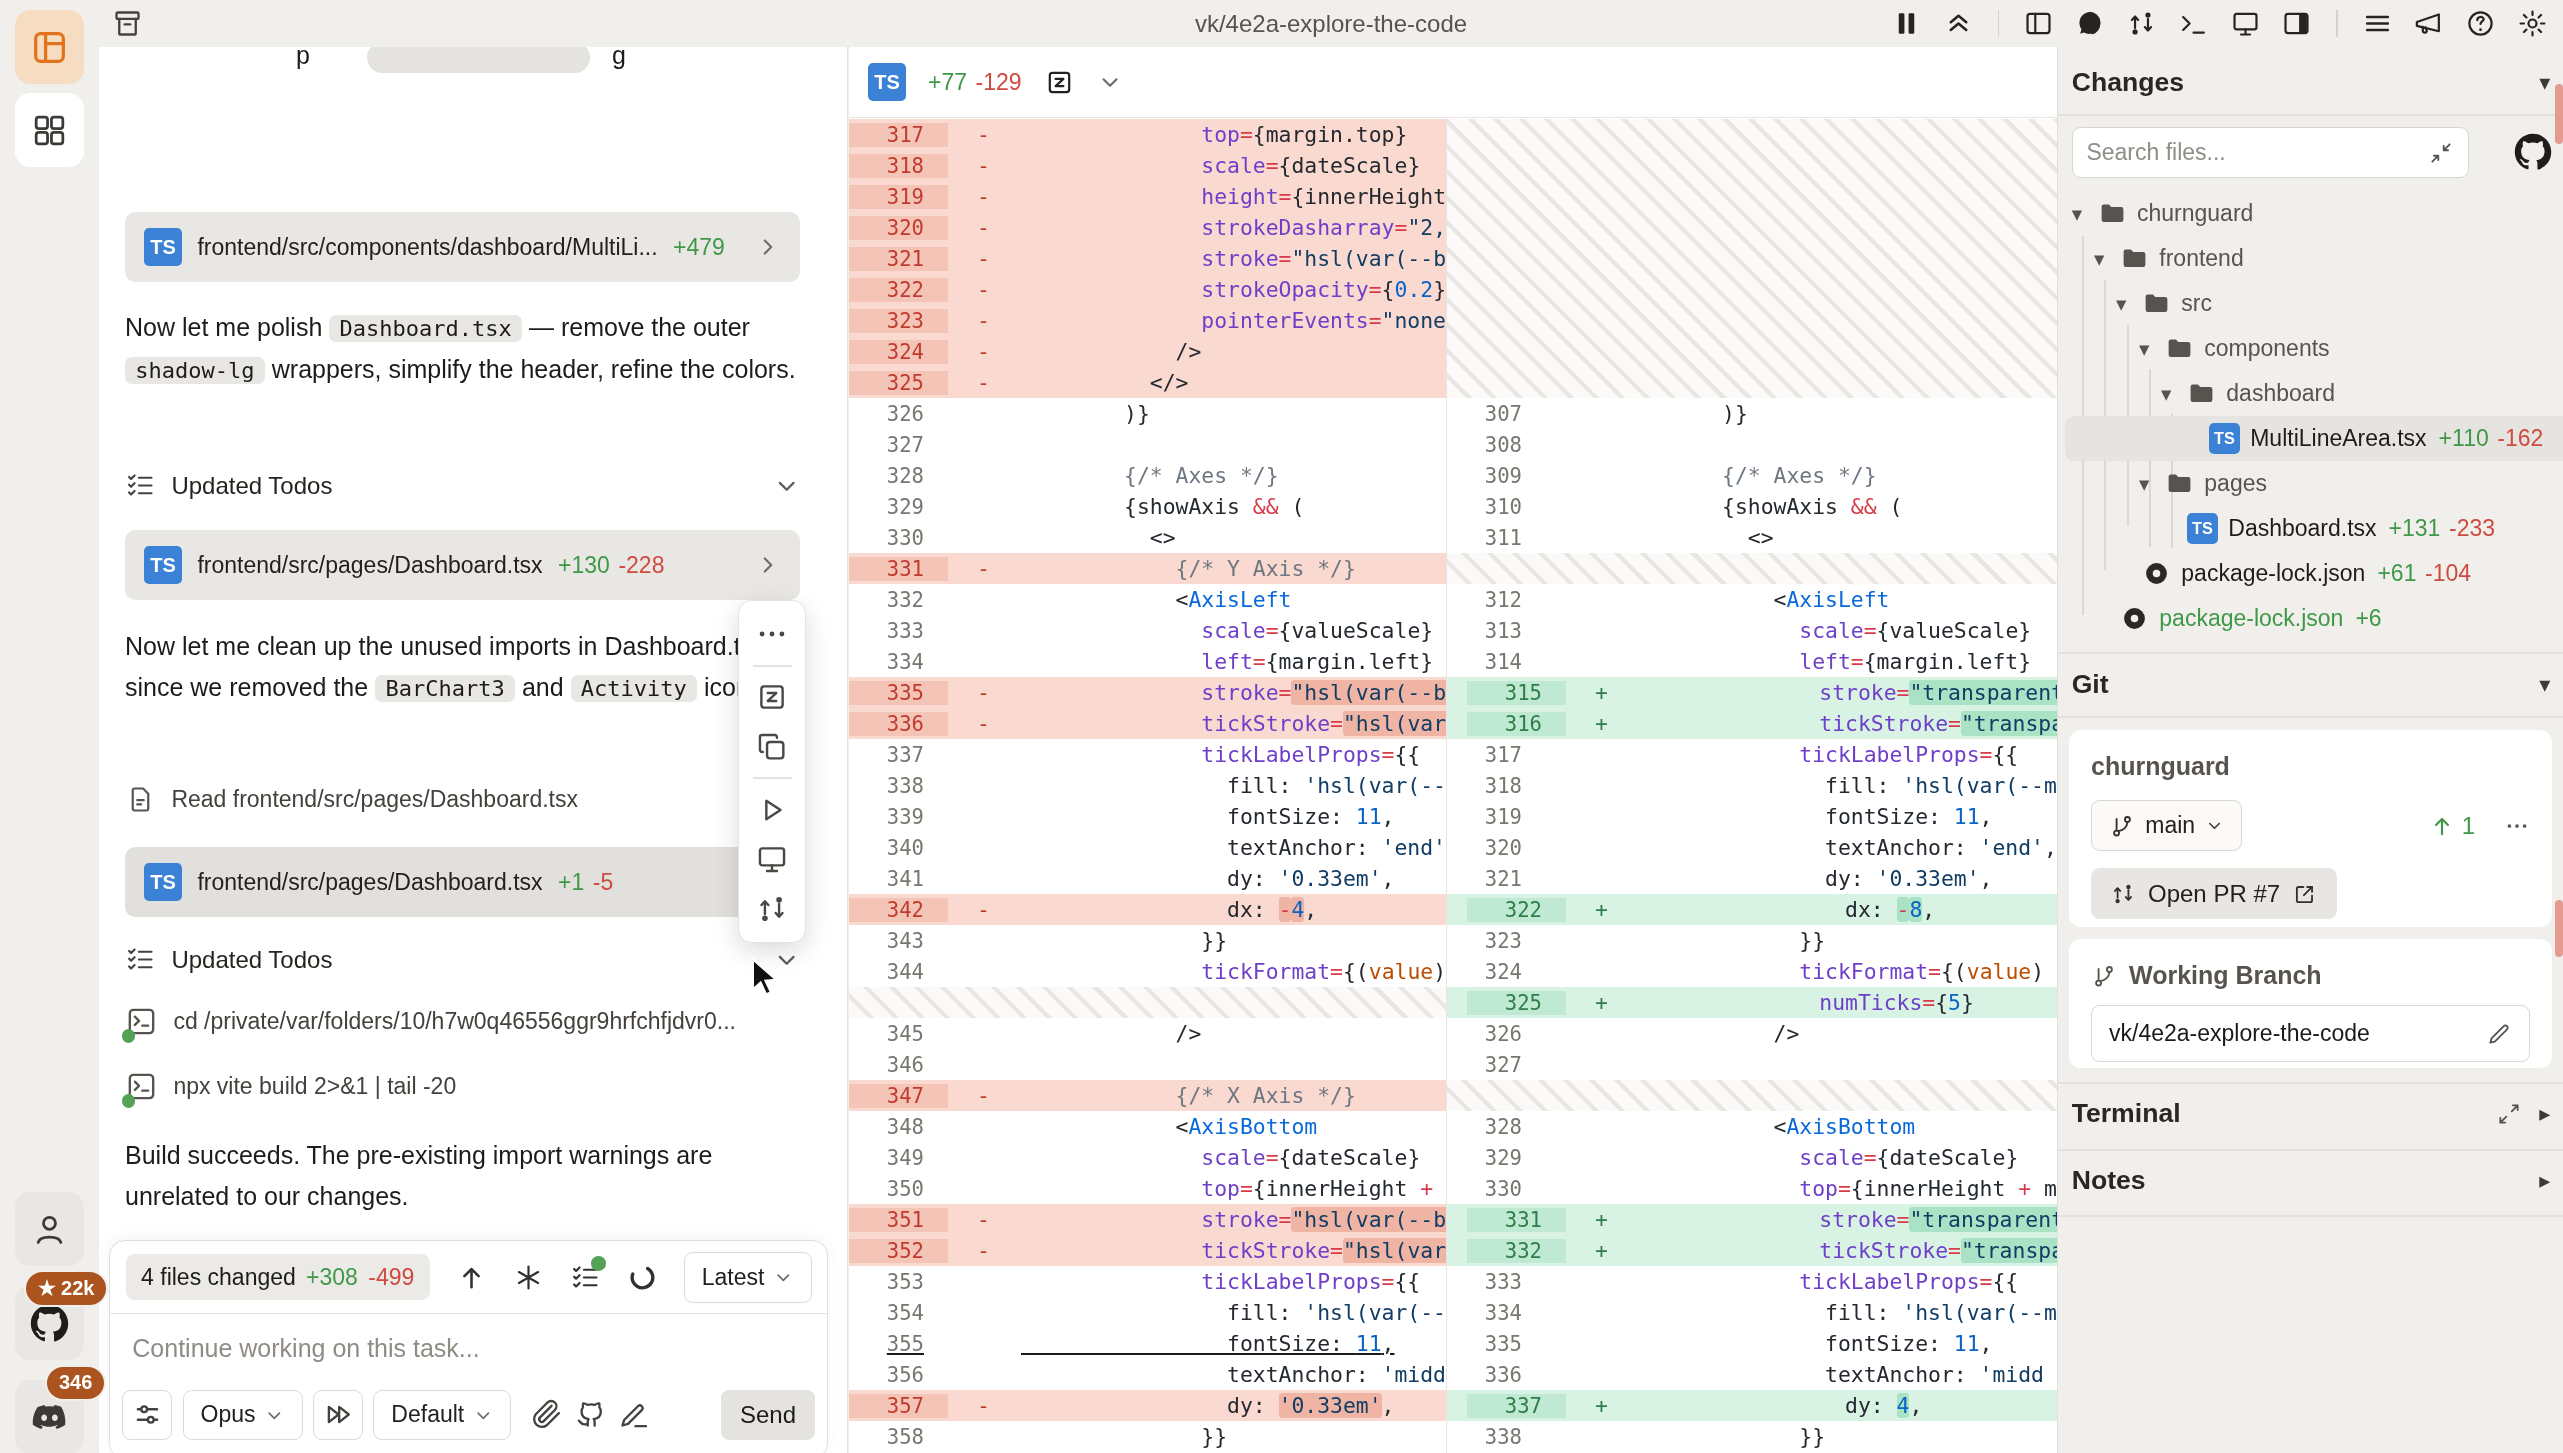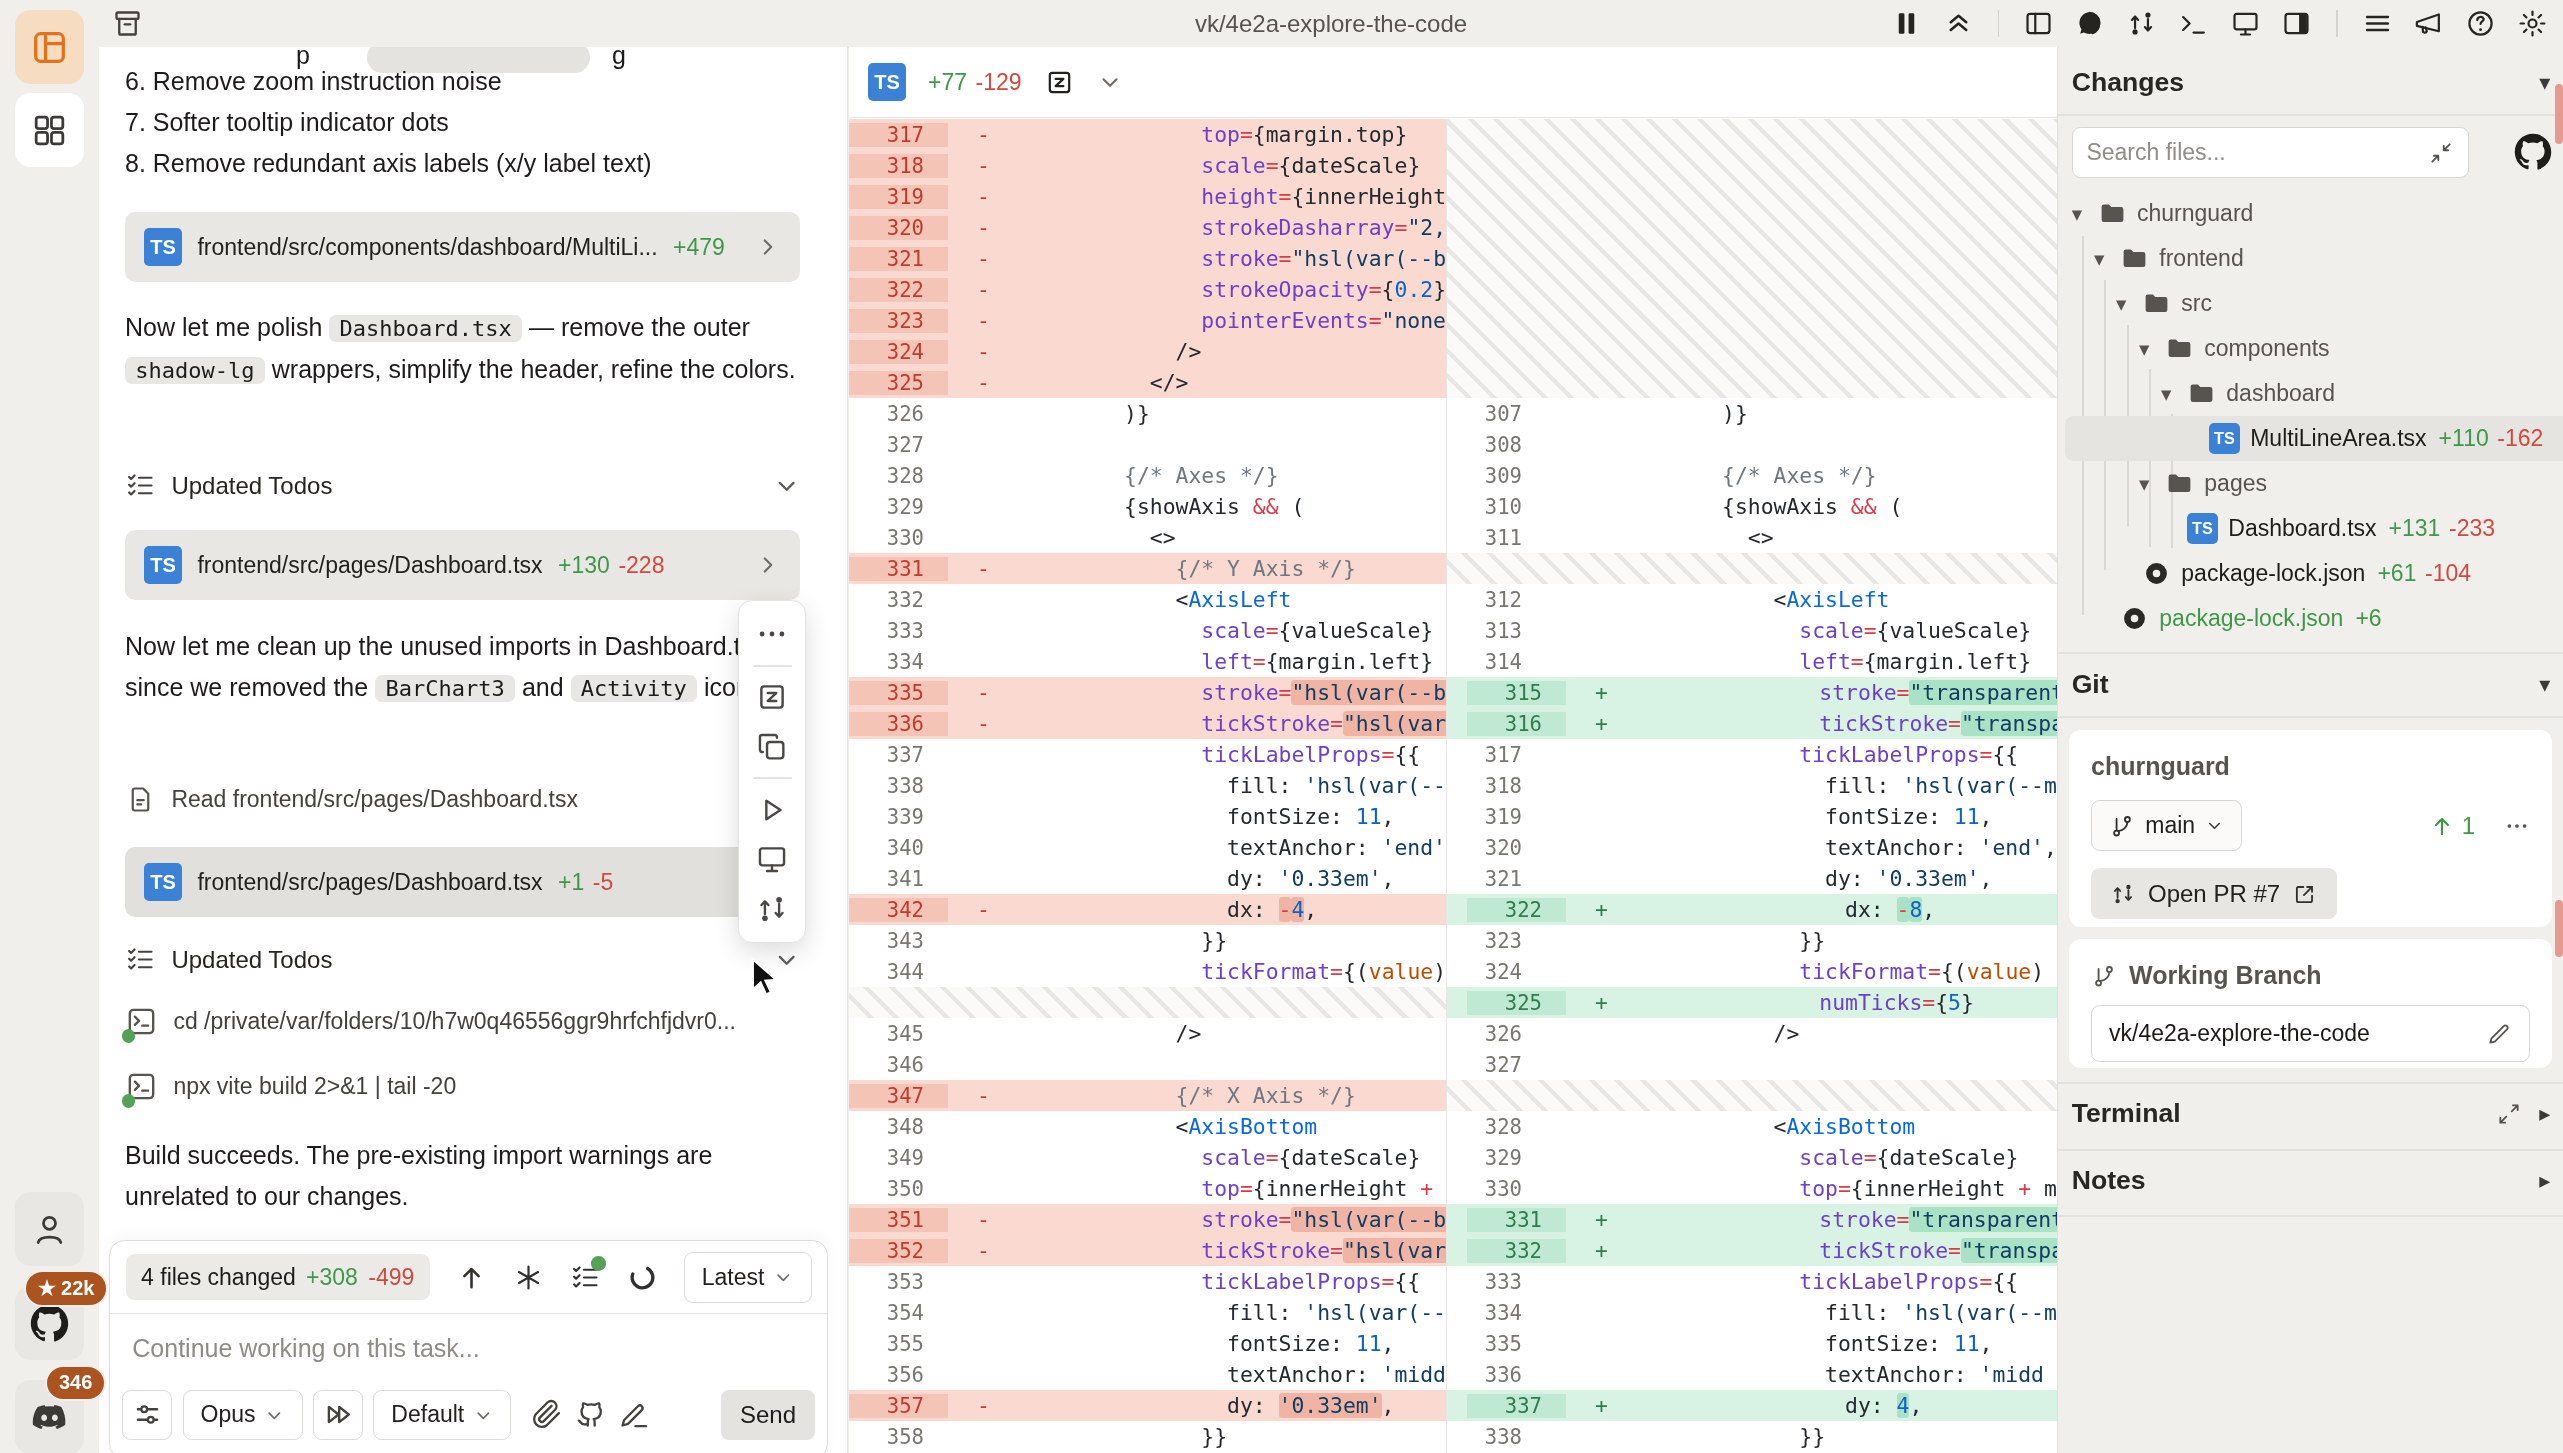--- a/index.html
+++ b/index.html
@@ -279,25 +279,20 @@
 
   <div id="chat" class="abs">
 
     <div class="chat-block ptext" style="top:-12px;height:38px;overflow:hidden;">
       <span style="position:absolute;left:171px;">p</span>
       <span class="pill-frag" style="position:absolute;left:242px;top:6.9px;"></span>
       <span style="position:absolute;left:487px;">g</span>
 
     </div>
 
-    <div class="chat-block" style="top:13.7px;">
-      <div class="ptext">6. Remove zoom instruction noise</div>
-      <div class="ptext">7. Softer tooltip indicator dots</div>
-      <div class="ptext">8. Remove redundant axis labels (x/y label text)</div>
-    </div>
 
     <div class="chat-block chip" style="top:165px;">
       <span class="ts-icon">TS</span>
       <span class="fpath">frontend/src/components/dashboard/MultiLi...</span>
       <span class="stats">
           <span class="plus">+479</span>
         </span>
       <span class="chev ico">
           <svg viewBox="0 0 24 24">
             <path d="M9 6l6 6-6 6" stroke-width="2"></path>
@@ -765,21 +760,21 @@
           <div class="dline ctx" style="height: 31px;">
             <span class="dnum">353</span>
             <span class="dmark"></span>
             <span class="dcode"><span class="tk-pl">              </span><span class="tk-at">tickLabelProps</span><span class="tk-eq">=</span><span class="tk-pl">{{</span></span>
           </div>
           <div class="dline ctx" style="height: 31px;">
             <span class="dnum">354</span>
             <span class="dmark"></span>
             <span class="dcode"><span class="tk-pl">                fill: </span><span class="tk-st">'hsl(var(--m</span></span>
           </div>
-          <div class="dline ctx" style="height: 31px;">
+          <div class="dline ctx" style="height: 31px; text-decoration: underline;">
             <span class="dnum">355</span>
             <span class="dmark"></span>
             <span class="dcode"><span class="tk-pl">                fontSize: </span><span class="tk-nu">11</span><span class="tk-pl">,</span></span>
           </div>
           <div class="dline ctx" style="height: 31px;">
             <span class="dnum">356</span>
             <span class="dmark"></span>
             <span class="dcode"><span class="tk-pl">                textAnchor: </span><span class="tk-st">'midd</span></span>
           </div>
           <div class="dline del" style="height: 31px;">

